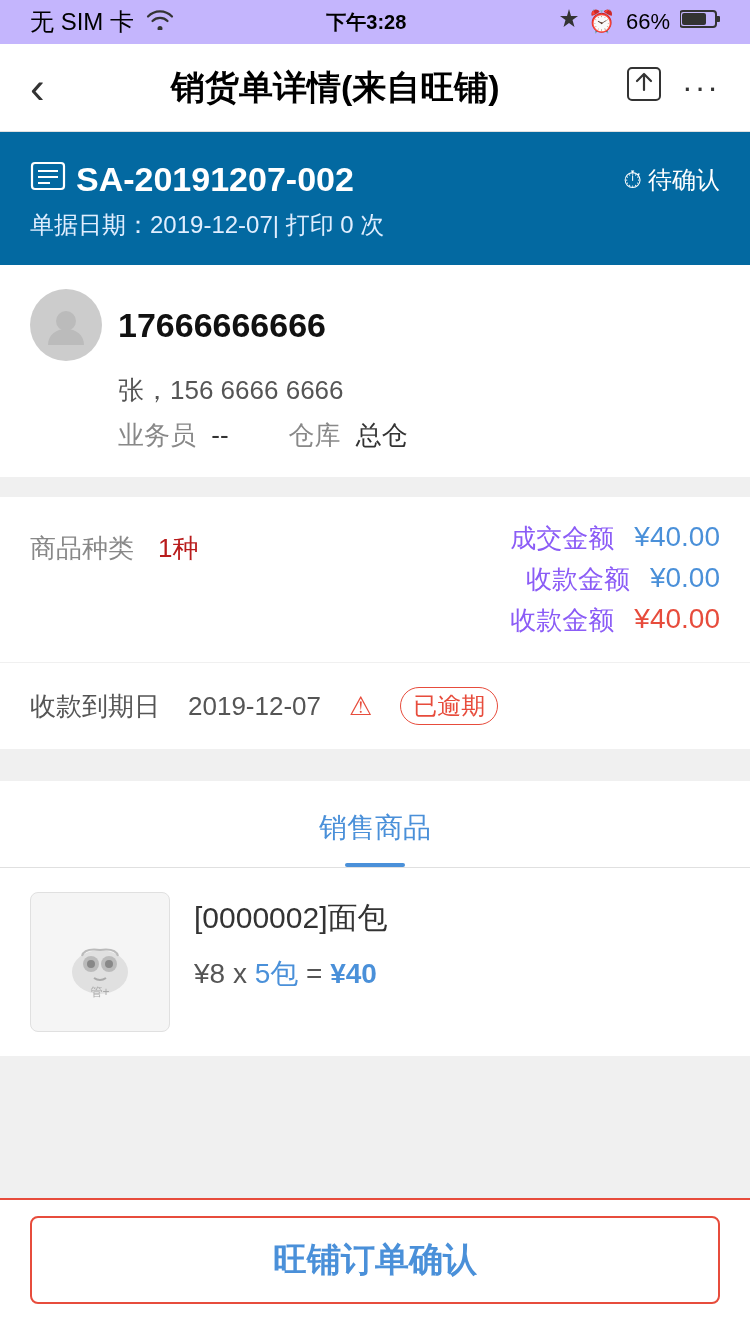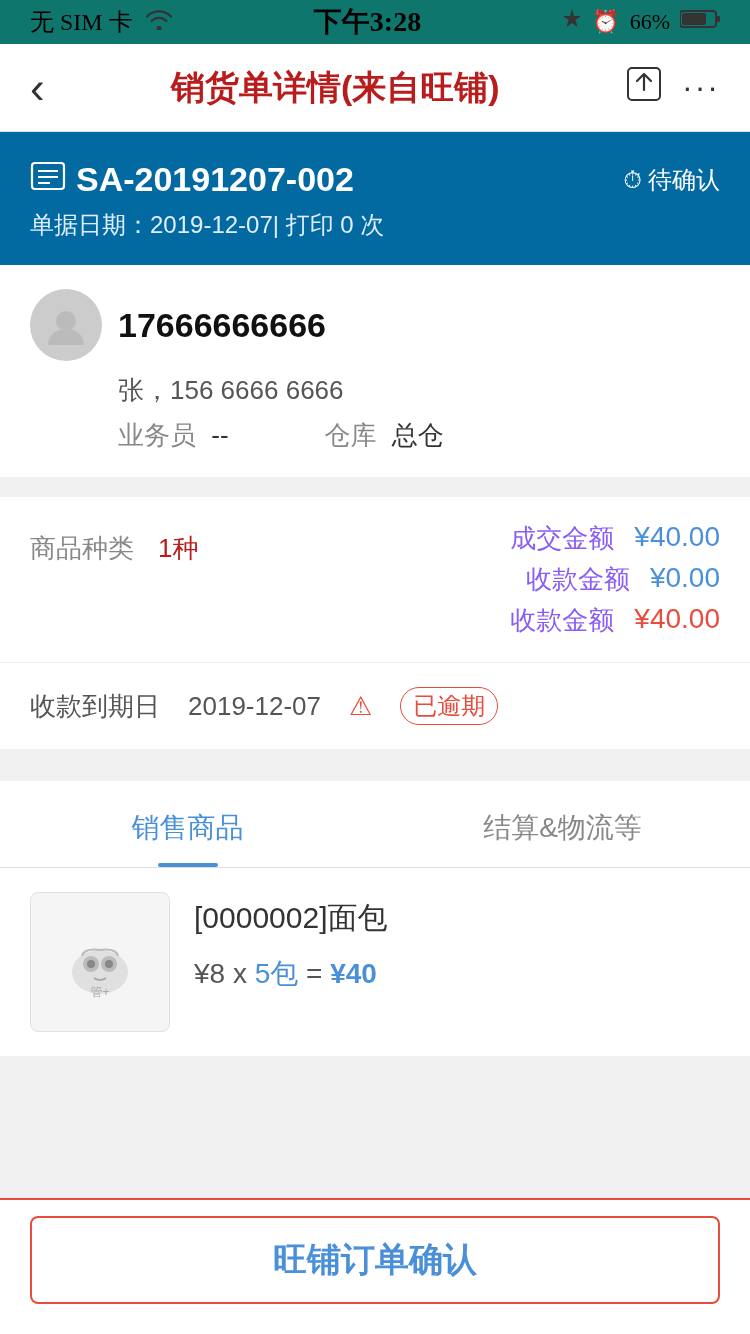--- a/index.html
+++ b/index.html
@@ -10,44 +10,43 @@
       font-family: -apple-system, "PingFang SC", "Helvetica Neue", Arial, sans-serif;
       background: #f0f0f0;
       font-size: 28px;
     }
 
     
     .status-bar {
       display: flex;
       justify-content: space-between;
       align-items: center;
-      background: #0f766e;
+      background: #c4b5fd;
       padding: 0 30px;
       height: 44px;
       font-size: 24px;
       font-weight: 500;
-      font-family: Liberation Serif, serif;
     }
     .status-left { display: flex; align-items: center; gap: 12px; }
     .status-right { display: flex; align-items: center; gap: 10px; font-size: 22px; }
 
     
     .nav-bar {
       display: flex;
       align-items: center;
       justify-content: space-between;
       background: #fff;
       height: 88px;
       padding: 0 30px;
       border-bottom: 1px solid #e0e0e0;
     }
     .nav-title {
       font-size: 34px;
       font-weight: 600;
-      color: #b91c1c;
+      color: #000000;
       text-align: center;
       flex: 1;
       margin: 0 20px;
     }
     .nav-icon {
       font-size: 36px;
       color: #333;
     }
     .nav-right-icons {
       display: flex;
@@ -120,21 +119,21 @@
       font-size: 26px;
       color: #555;
       margin-bottom: 10px;
       padding-left: 88px;
     }
     .customer-meta {
       display: flex;
       font-size: 26px;
       color: #555;
       padding-left: 88px;
-      gap: 96px;
+      gap: 60px;
     }
     .meta-label { color: #888; }
     .meta-value { color: #333; margin-left: 8px; }
 
     
     .divider {
       height: 16px;
       background: #f0f0f0;
     }
 
@@ -304,21 +303,21 @@
   <div class="status-left">
     <span>无 SIM 卡</span>
     <span>
       <svg width="28" height="22" viewBox="0 0 28 22" fill="none">
         <path d="M14 18a2.5 2.5 0 110 5 2.5 2.5 0 010-5z" fill="#333"></path>
         <path d="M6.5 13a10.5 10.5 0 0115 0" stroke="#333" stroke-width="2.2" fill="none" stroke-linecap="round"></path>
         <path d="M2 8.5a16.5 16.5 0 0124 0" stroke="#333" stroke-width="2.2" fill="none" stroke-linecap="round"></path>
       </svg>
     </span>
   </div>
-  <span style="font-weight:600;font-size:28px;">下午3:28</span>
+  <span style="font-weight:600;font-size:20px;">下午3:28</span>
   <div class="status-right">
     <span>
       <svg width="20" height="22" viewBox="0 0 20 22">
           <path d="M10 1l2 7h7l-5.5 4 2 7L10 15l-5.5 4 2-7L1 8h7z" fill="#333"></path>
         </svg>
     </span>
     <span>⏰</span>
     <span>66%</span>
     <span>
       <svg width="40" height="20" viewBox="0 0 40 20">
@@ -423,23 +422,20 @@
     </span>
   </div>
 </div>
 
 <div class="divider"></div>
 
 <div class="tabs-section">
   <div class="tabs-header">
     <div class="tab-item active">
       <span>销售商品</span>
-    </div>
-    <div class="tab-item">
-      <span>结算&amp;物流等</span>
     </div>
   </div>
 
   <div class="product-section">
     <div class="product-item">
       <div class="product-thumbnail">
 
         <svg width="80" height="80" viewBox="0 0 80 80" fill="none">
           <ellipse cx="40" cy="50" rx="28" ry="22" fill="#e0e0e0"></ellipse>
           <circle cx="31" cy="42" r="8" fill="#bbb"></circle>

